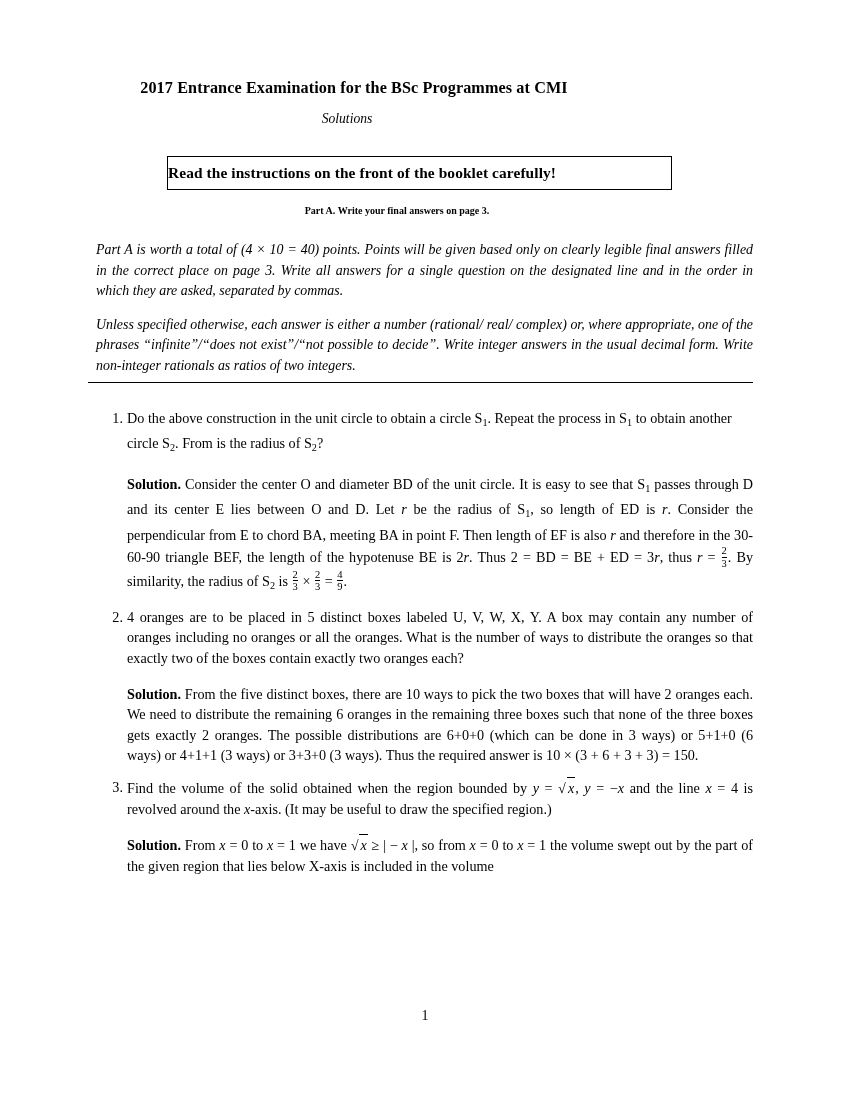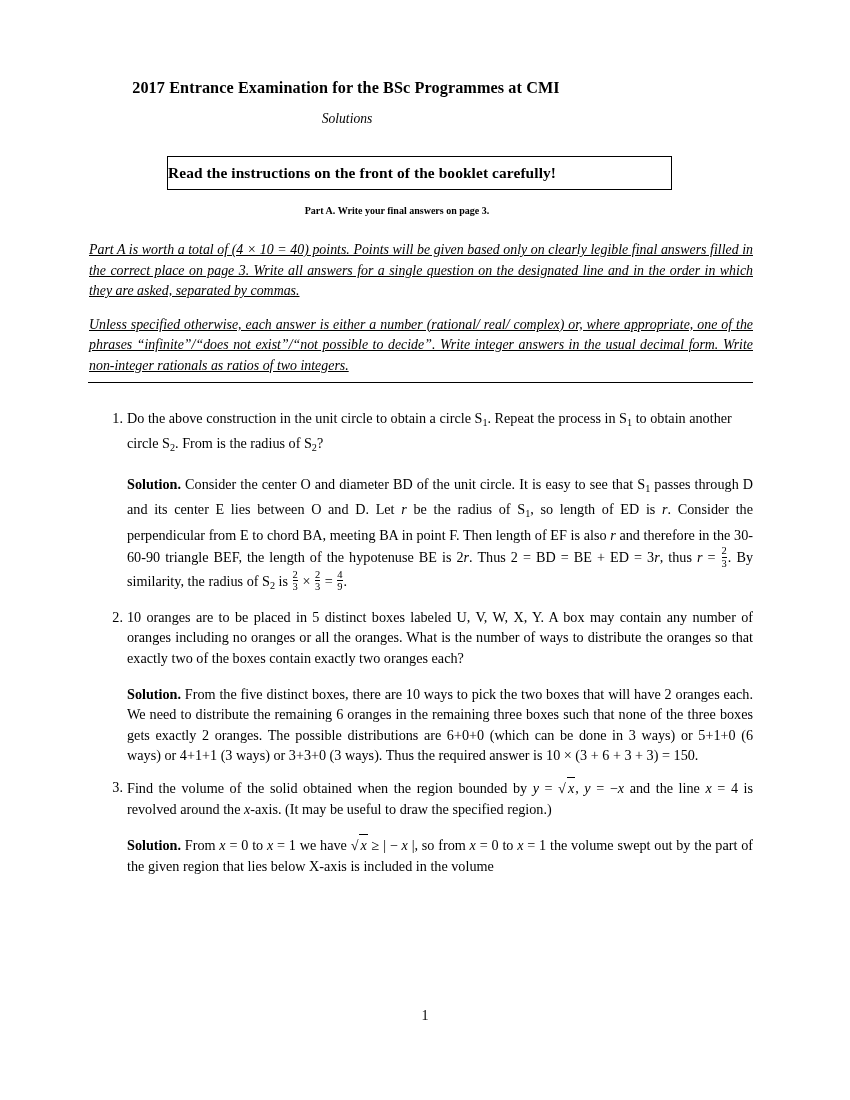--- a/index.html
+++ b/index.html
@@ -19,21 +19,21 @@
   .page {
     position: absolute;
     left: 0; top: 0;
     width: 850px;
     height: 1100px;
   }
 
   
   .doc-title {
     position: absolute;
-    left: 0; top: 79px;
+    left: 8px; top: 79px;
     width: 692px;
     text-align: center;
     font-size: 16.2px;
     font-weight: bold;
     letter-spacing: 0.1px;
   }
   .doc-subtitle {
     position: absolute;
     left: 0; top: 111px;
     width: 694px;
@@ -71,27 +71,26 @@
   }
 
   
   .instructions {
     position: absolute;
     left: 88px;
     top: 240px;
     width: 665px;
   }
   .instructions p {
-    margin: 0 0 13px 1px;
+    margin: 0 0 13px 8px;
     font-size: 13.9px;
     font-style: italic;
     line-height: 20.6px;
     text-align: justify;
     text-justify: inter-word;
-    text-decoration: underline;
   }
   .instructions p:last-child { margin-bottom: 0; }
 
   
   .rule {
     position: absolute;
     left: 88px;
     top: 382px;
     width: 665px;
     height: 1px;
@@ -189,21 +188,21 @@
     <div class="problem">
       <span class="problem-number">1.</span>
       <p class="tight"><span>Do the above construction in the unit circle to obtain a circle S</span><span class="sub">1</span><span>. Repeat the process in S</span><span class="sub">1</span><span> to obtain another circle S</span><span class="sub">2</span><span>. From is the radius of S</span><span class="sub">2</span><span>?</span></p>
 
       <p class="para-break"><span class="sol-label">Solution.</span>
         <span>Consider the center O and diameter BD of the unit circle. It is easy to see that S</span><span class="sub">1</span><span> passes through D and its center E lies between O and D. Let </span><span class="mi">r</span><span> be the radius of S</span><span class="sub">1</span><span>, so length of ED is </span><span class="mi">r</span><span>. Consider the perpendicular from E to chord BA, meeting BA in point F. Then length of EF is also </span><span class="mi">r</span><span> and therefore in the 30-60-90 triangle BEF, the length of the hypotenuse BE is 2</span><span class="mi">r</span><span>. Thus 2 = BD = BE + ED = 3</span><span class="mi">r</span><span>, thus </span><span class="mi">r</span><span> = </span><span class="frac"><span class="num">2</span><span class="den">3</span></span><span>. By similarity, the radius of S</span><span class="sub">2</span><span> is </span><span class="frac"><span class="num">2</span><span class="den">3</span></span><span> × </span><span class="frac"><span class="num">2</span><span class="den">3</span></span><span> = </span><span class="frac"><span class="num">4</span><span class="den">9</span></span><span>.</span></p>
     </div>
 
     <div class="problem">
       <span class="problem-number">2.</span>
-      <p>10 oranges are to be placed in 5 distinct boxes labeled U, V, W, X, Y. A box may contain any number of oranges including no oranges or all the oranges. What is the number of ways to distribute the oranges so that exactly two of the boxes contain exactly two oranges each?</p>
+      <p>4 oranges are to be placed in 5 distinct boxes labeled U, V, W, X, Y. A box may contain any number of oranges including no oranges or all the oranges. What is the number of ways to distribute the oranges so that exactly two of the boxes contain exactly two oranges each?</p>
       <p class="para-break"><span class="sol-label">Solution.</span>
         <span>From the five distinct boxes, there are 10 ways to pick the two boxes that will have 2 oranges each. We need to distribute the remaining 6 oranges in the remaining three boxes such that none of the three boxes gets exactly 2 oranges. The possible distributions are 6+0+0 (which can be done in 3 ways) or 5+1+0 (6 ways) or 4+1+1 (3 ways) or 3+3+0 (3 ways). Thus the required answer is 10 × (3 + 6 + 3 + 3) = 150.</span></p>
     </div>
 
     <div class="problem">
       <span class="problem-number">3.</span>
       <p><span>Find the volume of the solid obtained when the region bounded by </span><span class="mi">y</span><span> = </span><span class="radical">√</span><span class="sqrt">x</span><span>, </span><span class="mi">y</span><span> = −</span><span class="mi">x</span><span> and the line </span><span class="mi">x</span><span> = 4 is revolved around the </span><span class="mi">x</span><span>-axis. (It may be useful to draw the specified region.)</span></p>
 
       <p class="para-break"><span class="sol-label">Solution.</span>
         <span>From </span><span class="mi">x</span><span> = 0 to </span><span class="mi">x</span><span> = 1 we have </span><span class="radical">√</span><span class="sqrt">x</span><span> ≥ | − </span><span class="mi">x</span><span> |, so from </span><span class="mi">x</span><span> = 0 to </span><span class="mi">x</span><span> = 1 the volume swept out by the part of the given region that lies below X-axis is included in the volume</span></p>

